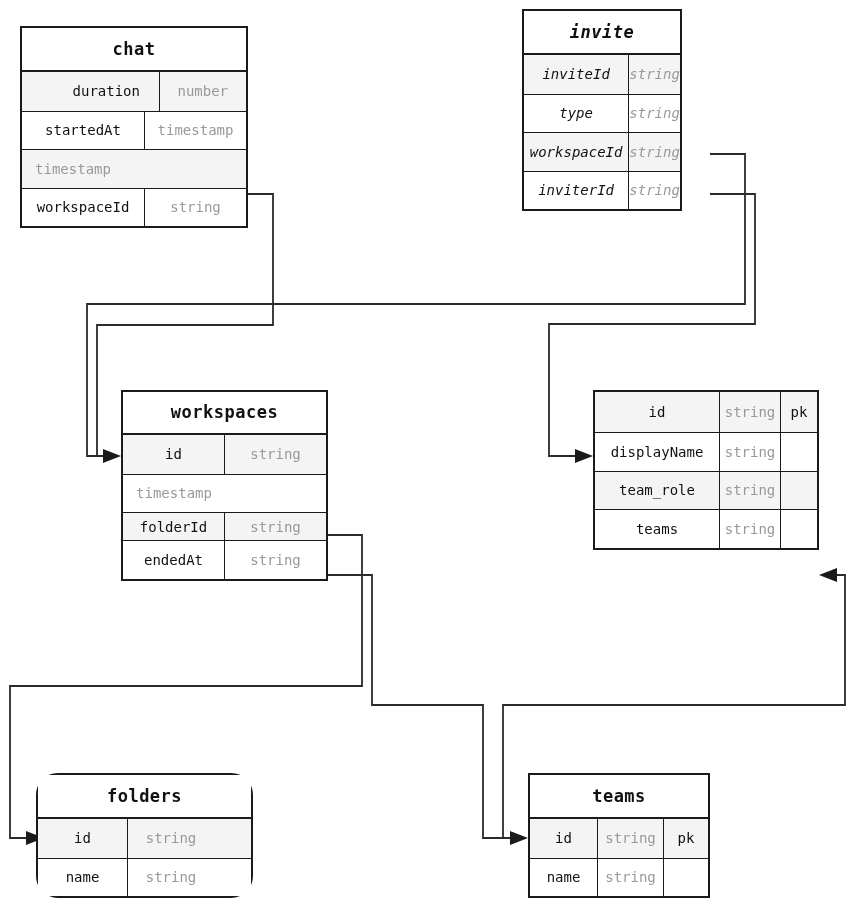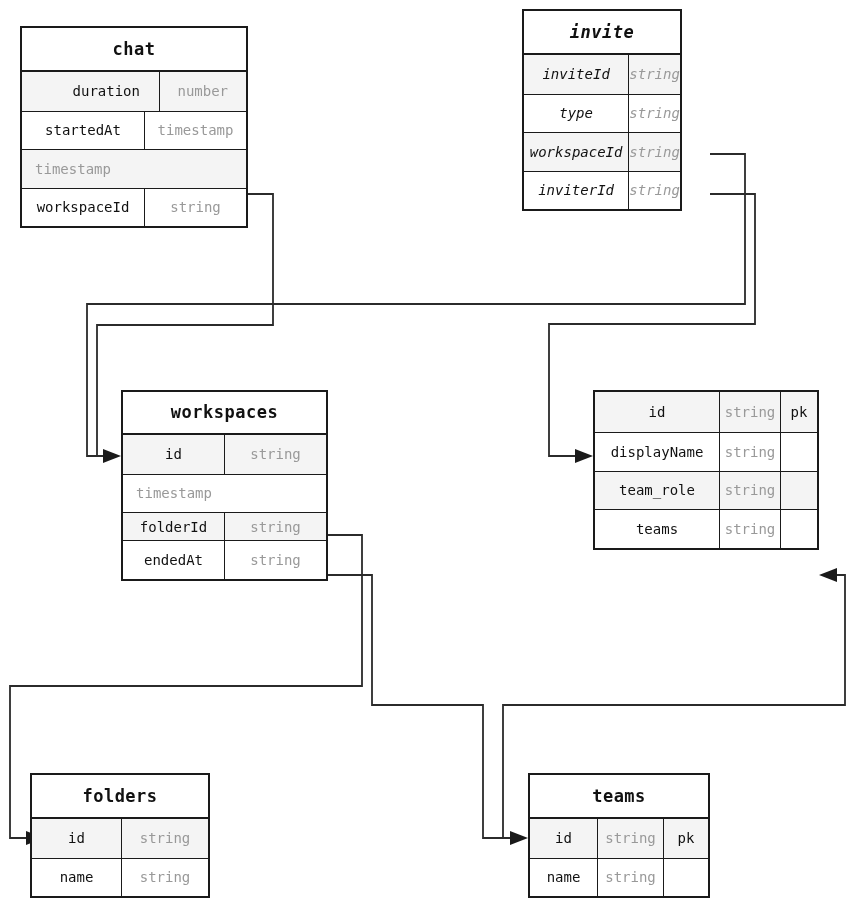--- a/index.html
+++ b/index.html
@@ -143,21 +143,21 @@
         <div class="cell field" style="width: 124px; border-left-color: rgb(26, 26, 26); color: rgb(17, 17, 17);">team_role</div>
         <div class="cell type" style="width: 61px; border-left-color: rgb(26, 26, 26); color: rgb(153, 153, 153);">string</div>
         <div class="cell key" style="width: 37px; border-left-color: rgb(26, 26, 26);"></div>
       </div>
       <div class="table-row" style="height: 38.5px; background: rgb(255, 255, 255); border-top-color: rgb(26, 26, 26);">
         <div class="cell field" style="width: 124px; border-left-color: rgb(26, 26, 26); color: rgb(17, 17, 17);">teams</div>
         <div class="cell type" style="width: 61px; border-left-color: rgb(26, 26, 26); color: rgb(153, 153, 153);">string</div>
         <div class="cell key" style="width: 37px; border-left-color: rgb(26, 26, 26);"></div>
       </div>
     </div>
-    <div class="table" style="left: 30px; top: 773px; width: 180px; border-color: rgb(26, 26, 26);">
+    <div class="table" style="left: 36px; top: 773px; width: 217px; border-color: rgb(26, 26, 26); border-radius: 22px;">
       <div class="table-header" style="height: 41.5px; color: rgb(17, 17, 17);">folders</div>
       <div class="table-row" style="height: 40px; background: rgb(244, 244, 244); border-top-color: rgb(26, 26, 26);">
         <div class="cell field" style="width: 89px; border-left-color: rgb(26, 26, 26); color: rgb(17, 17, 17);">id</div>
         <div class="cell type" style="width: 87px; border-left-color: rgb(26, 26, 26); color: rgb(153, 153, 153);">string</div>
       </div>
       <div class="table-row" style="height: 38.5px; background: rgb(255, 255, 255); border-top-color: rgb(26, 26, 26);">
         <div class="cell field" style="width: 89px; border-left-color: rgb(26, 26, 26); color: rgb(17, 17, 17);">name</div>
         <div class="cell type" style="width: 87px; border-left-color: rgb(26, 26, 26); color: rgb(153, 153, 153);">string</div>
       </div>
     </div>

